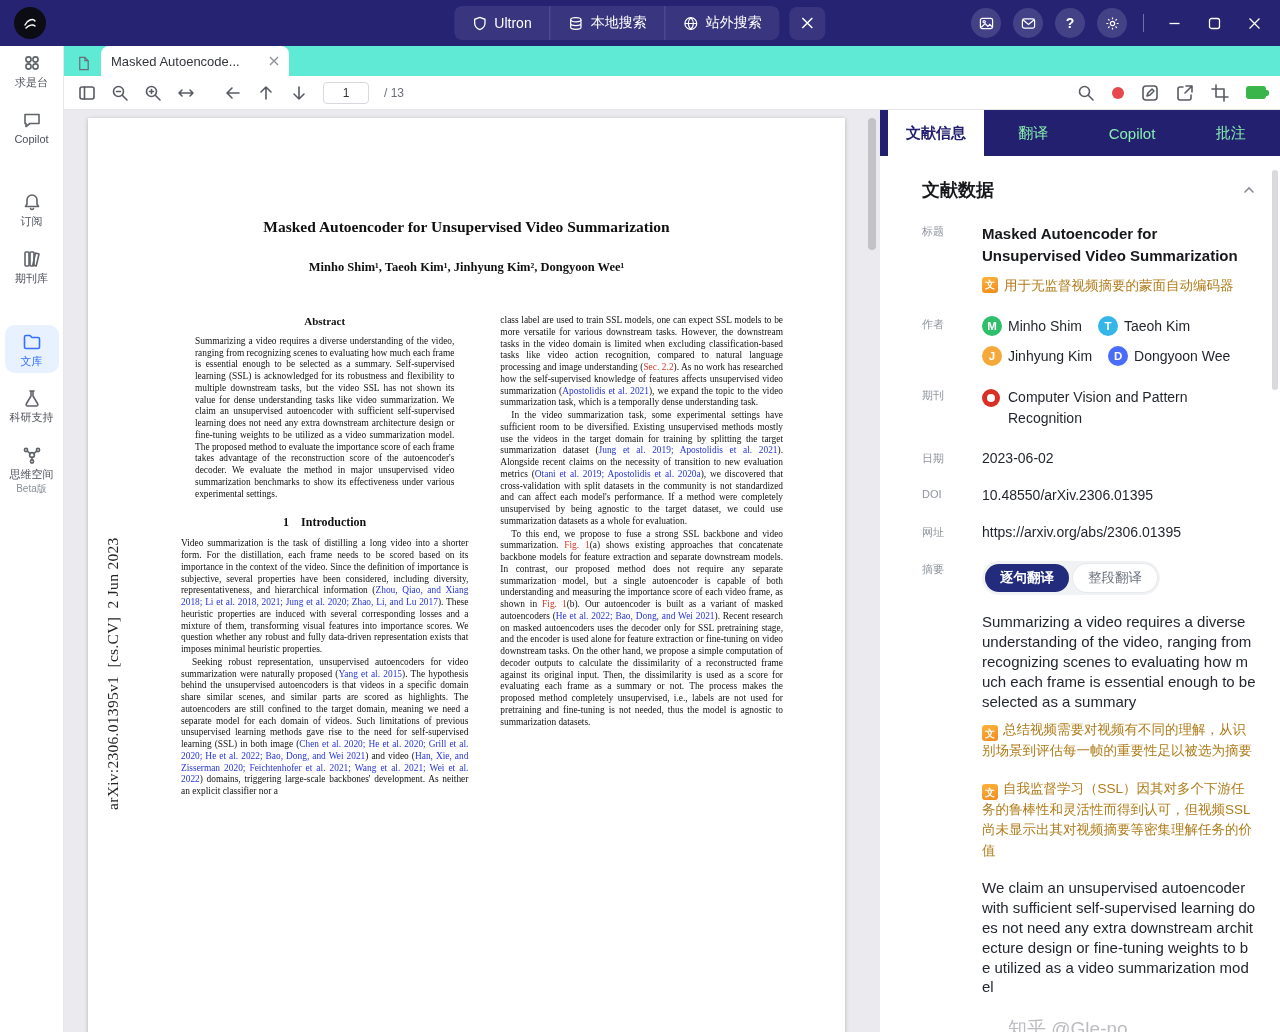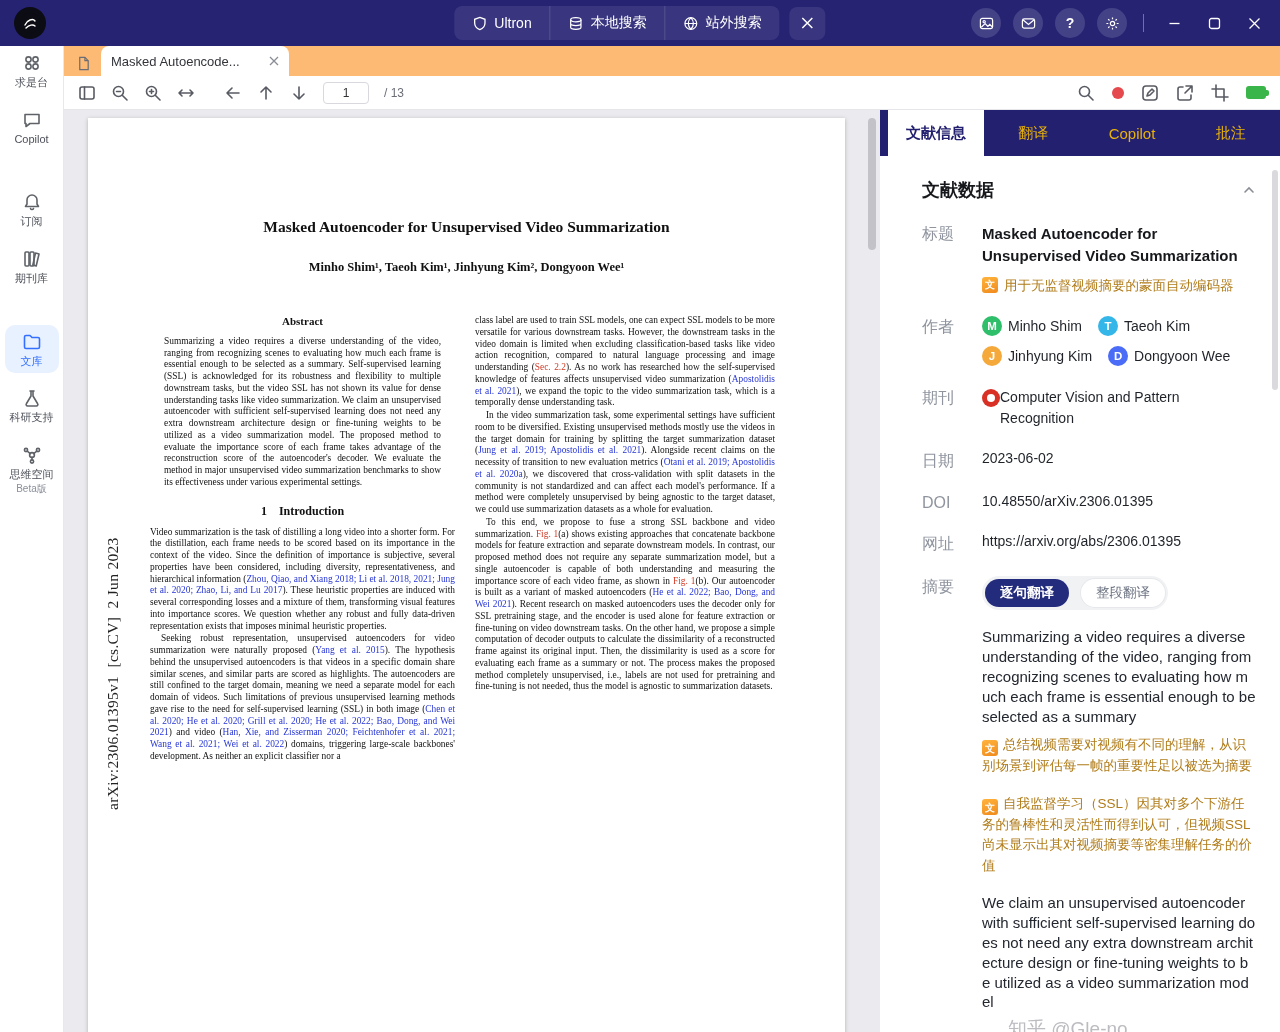--- a/index.html
+++ b/index.html
@@ -33,21 +33,21 @@
   .sb-item.active { background:#e8f1ff; }
   .sb-item.active .sb-lb { color:#3370ff; }
   .sb-item.active svg { stroke:#3370ff; }
   .sb-item svg { width:20px; height:20px; stroke:#5f6368; fill:none; stroke-width:1.6; stroke-linecap:round; stroke-linejoin:round; }
   .sb-sub { font-size:10px; color:#8a8f99; margin-top:-1px; }
   .sb-gap { height:18px; }
 
   .workarea { flex:1; display:flex; flex-direction:column; min-width:0; }
 
   
-  .tabstrip { height:30px; background:#fdba74; display:flex; align-items:flex-end; padding-left:12px; }
+  .tabstrip { height:30px; background:#5eead4; display:flex; align-items:flex-end; padding-left:12px; }
   .file-ic { display:flex; align-items:center; margin-right:10px; margin-bottom:5px; }
   .doc-tab { height:30px; width:188px; background:#fff; border-radius:8px 8px 0 0; display:flex;
     align-items:center; padding:0 10px; gap:8px; font-size:13px; color:#33353b; cursor:pointer; }
   .doc-tab .t-title { flex:1; overflow:hidden; white-space:nowrap; text-overflow:ellipsis; }
 
   
   .toolbar { height:34px; background:#fff; border-bottom:1px solid #e6e6ea; display:flex; align-items:center;
     padding:0 14px; gap:15px; }
   .toolbar svg { width:18px; height:18px; stroke:#585b63; fill:none; stroke-width:1.6; stroke-linecap:round; stroke-linejoin:round; cursor:pointer; }
   .pg-input { width:46px; height:22px; border:1px solid #d8d8de; border-radius:4px; text-align:center;
@@ -63,59 +63,59 @@
   .pdf-wrap { flex:1; position:relative; overflow:hidden; background:#ebebef; }
   .page { position:absolute; left:24px; top:8px; width:757px; height:1400px; background:#fff;
     box-shadow:0 1px 4px rgba(0,0,0,.25); font-family:"Liberation Serif", serif; color:#111; }
   .pdf-scroll { position:absolute; right:4px; top:8px; width:8px; height:132px; background:#c2c2c8; border-radius:4px; cursor:pointer; }
 
   .arxiv-side { position:absolute; left:16px; top:692px; transform:rotate(-90deg); transform-origin:0 0;
     font-size:15.5px; white-space:pre; color:#222; letter-spacing:.3px; }
   .p-title { text-align:center; font-weight:bold; font-size:15.5px; margin:100px 60px 0; }
   .p-authors { text-align:center; font-weight:bold; font-size:12.5px; margin-top:24px; }
   .p-affil { text-align:center; font-size:10.5px; margin-top:7px; white-space:pre; }
-  .cols { display:flex; gap:20px; padding:40px 62px 0; }
+  .cols { display:flex; gap:32px; padding:40px 62px 0;margin-left:31px; }
   .col { width:305px; font-size:9.4px; line-height:1.25; text-align:justify; }
   .col.c2 { width:300px; }
   .abs-head { text-align:center; font-weight:bold; font-size:11px; margin-bottom:7px; }
   .abs-txt { margin:0 14px; }
   .sec-h { text-align:center; font-weight:bold; font-size:12px; margin:15px 0 8px; white-space:pre; }
   .para { margin-bottom:1px; }
   .para.ind { text-indent:11px; }
   .cite { color:#2736d4; }
   .figref { color:#d03a26; }
 
   
   .panel { width:400px; background:#fff; display:flex; flex-direction:column; position:relative; }
   .panel-head { height:46px; background:#232070; display:flex; align-items:stretch; padding-left:8px; flex-shrink:0;justify-content:center; }
-  .ptab { flex:1; display:flex; align-items:center; justify-content:center; color:#eab308; font-size:15px; cursor:pointer; }
+  .ptab { flex:1; display:flex; align-items:center; justify-content:center; color:#86efac; font-size:15px; cursor:pointer; }
   .ptab.active { background:#fff; color:#232070; font-weight:bold; flex:0 0 96px; }
   .panel-body { flex:1; overflow:hidden; padding:22px 24px 0 42px; position:relative; }
   .sec-head { display:flex; align-items:center; justify-content:space-between; }
   .sec-title { font-size:18px; font-weight:bold; color:#17181c; }
   .chev { cursor:pointer; }
   .row { display:flex; margin-top:21px; }
-  .lbl { width:60px; flex-shrink:0; font-size:16px; color:#8f949e; padding-top:1px; }
+  .lbl { width:60px; flex-shrink:0; font-size:11px; color:#8f949e; padding-top:1px; }
   .val { flex:1; font-size:14px; color:#1f2329; min-width:0; }
   .title-v { font-weight:bold; font-size:15px; line-height:1.45; color:#17181c; }
   .trans-line { display:flex; gap:6px; margin-top:9px; align-items:flex-start; }
   .t-ic { width:16px; height:16px; flex-shrink:0; border-radius:3px; margin-top:1px;
     background:linear-gradient(160deg,#ffb43c,#f08a1d); color:#fff; font-size:10px; font-weight:bold;
     display:flex; align-items:center; justify-content:center; }
   .t-tx { font-size:13.5px; color:#b07c1a; line-height:1.45; }
   .chips { display:flex; flex-wrap:wrap; gap:10px 16px; align-items:center; }
   .chip { display:flex; align-items:center; gap:6px; cursor:pointer; }
   .av { width:20px; height:20px; border-radius:50%; color:#fff; font-size:11.5px; font-weight:bold;
     display:flex; align-items:center; justify-content:center; }
   .c0{background:#2fbe6a}.c1{background:#35b6e8}.c2a{background:#f5a93b}.c3{background:#4a6cf7}
-  .jr { display:flex; align-items:flex-start; line-height:1.5; }
+  .jr { display:flex; gap:8px; align-items:flex-start; line-height:1.5; }
   .j-ic { width:18px; height:18px; border-radius:50%; background:#d93025; flex-shrink:0; margin-top:2px;
     display:flex; align-items:center; justify-content:center; }
   .j-ic span { width:8px; height:8px; border-radius:50%; background:#fff; }
-  .seg { display:inline-flex; background:#f1f2f4; border-radius:18px; padding:3px; gap:12px; }
+  .seg { display:inline-flex; background:#f1f2f4; border-radius:18px; padding:3px; gap:4px; }
   .seg-btn { border:none; border-radius:15px; padding:5px 15px; font-size:13.5px; cursor:pointer; font-family:inherit; }
   .seg-btn.on { background:#232b7c; color:#fff; font-weight:bold; }
   .seg-btn.off { background:#fff; color:#6b7280; box-shadow:0 0 0 1px #e6e8ec; }
   .blk { margin-top:17px; }
   .blk .en { font-size:15px; color:#23272f; line-height:1.33; word-break:break-all; }
   .blk .zh { margin-top:8px; font-size:13.5px; color:#b07c1a; line-height:1.5; }
   .blk .zh .t-ic { display:inline-flex; vertical-align:-3px; margin-right:5px; }
   .watermark { position:absolute; left:128px; top:860px; font-size:19px; color:rgba(150,150,158,.65);
     pointer-events:none; white-space:nowrap; text-shadow:0 0 2px rgba(255,255,255,.8); }
   .panel-scroll { position:absolute; right:2px; top:60px; width:6px; height:220px; background:#d9d9de; border-radius:3px; cursor:pointer; }

